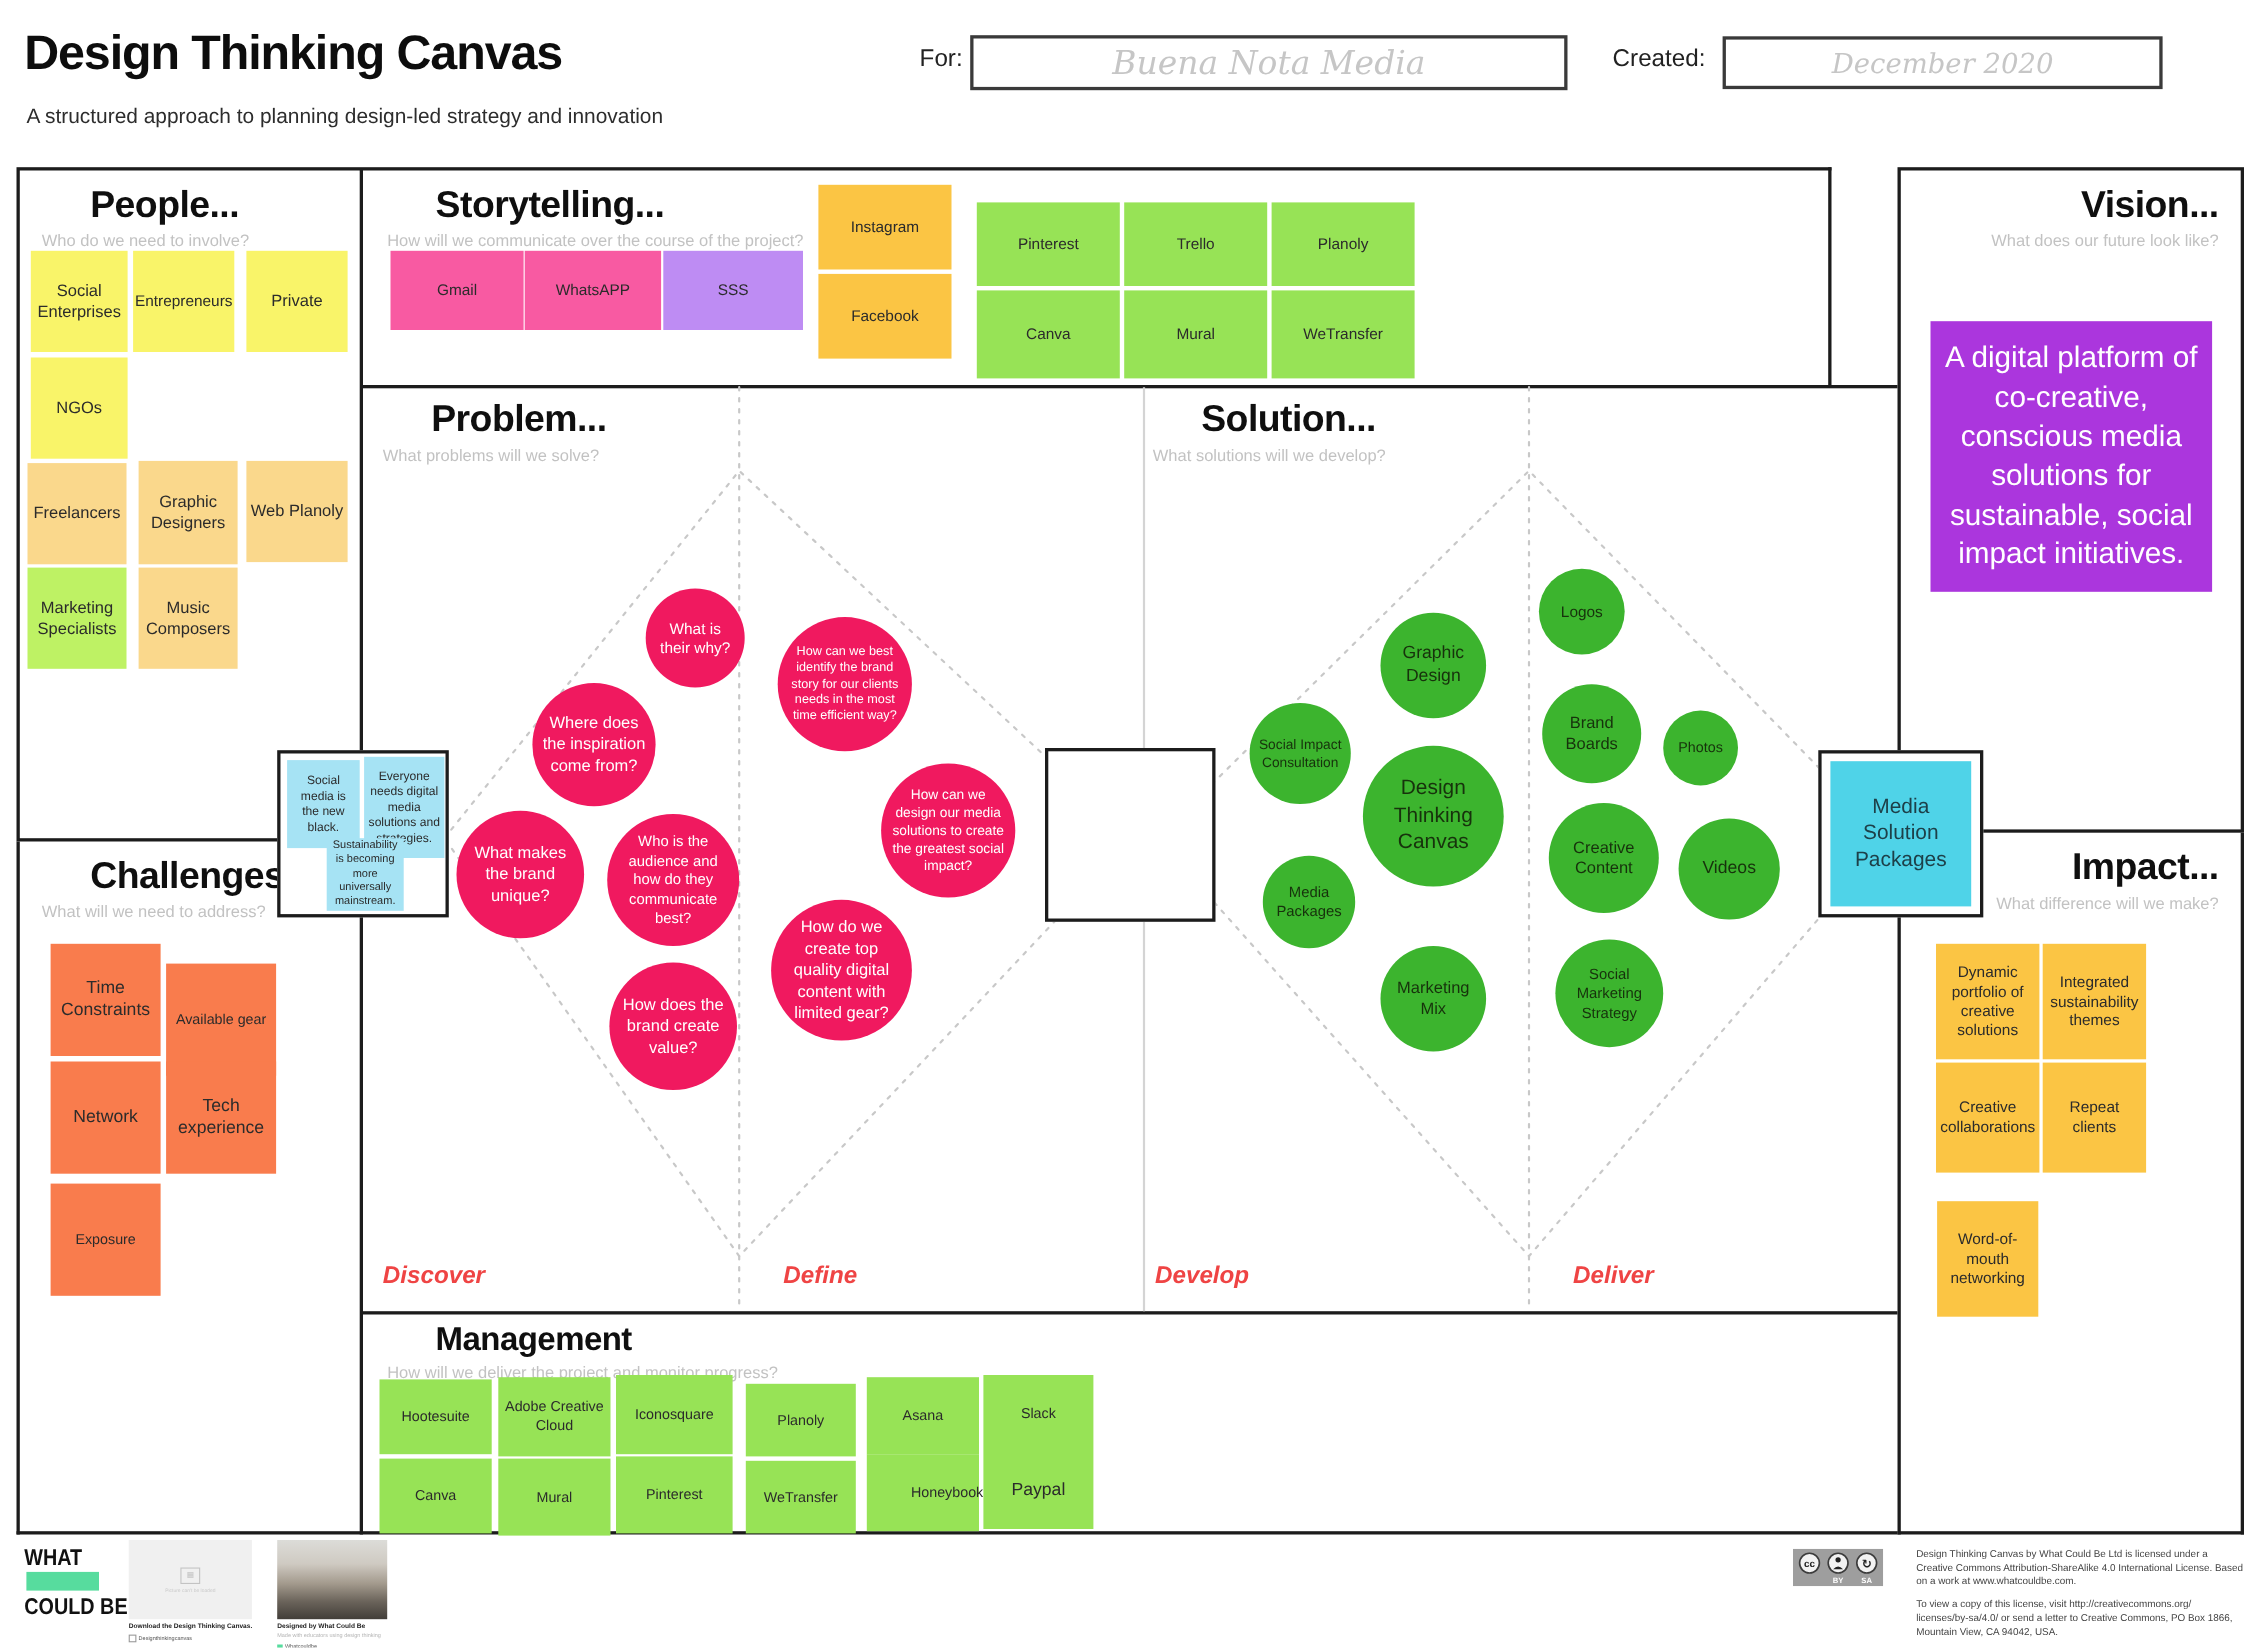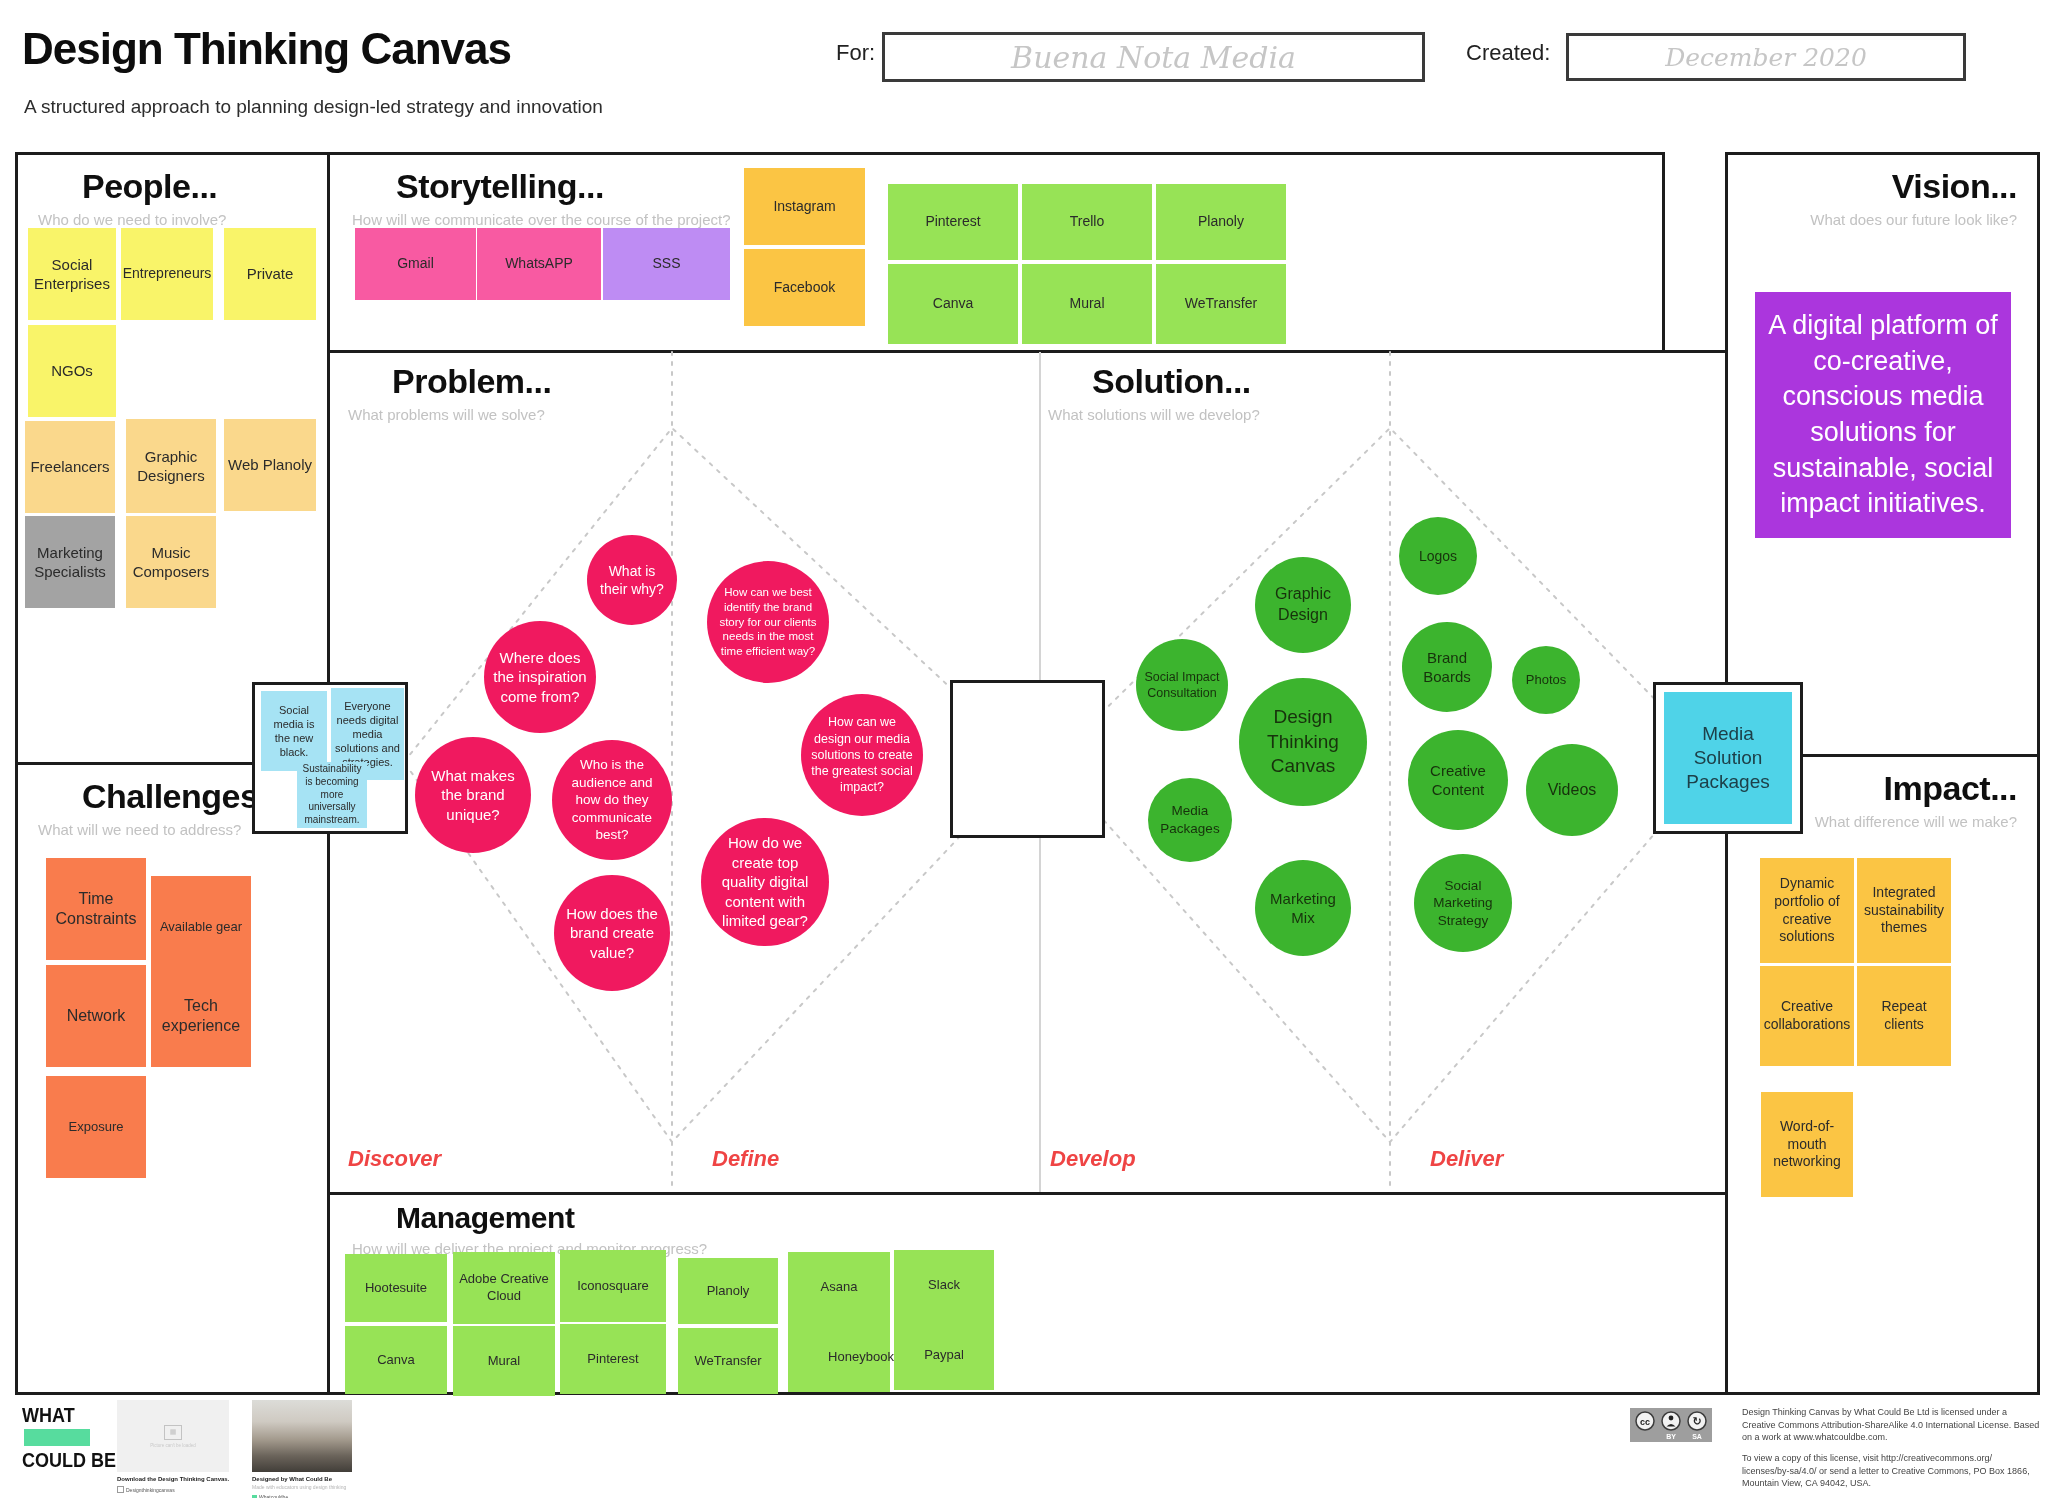--- a/index.html
+++ b/index.html
@@ -108,21 +108,21 @@
   <div class="phase" style="left:1050px;top:1146px;">Develop</div>
   <div class="phase" style="left:1430px;top:1146px;">Deliver</div>
 
   <div class="note" style="left:28px;top:228px;width:88px;height:92px;background:#F9F469;">Social Enterprises</div>
   <div class="note" style="left:121px;top:228px;width:92px;height:92px;background:#F9F469;font-size:14px;">Entrepreneurs</div>
   <div class="note" style="left:224px;top:228px;width:92px;height:92px;background:#F9F469;">Private</div>
   <div class="note" style="left:28px;top:325px;width:88px;height:92px;background:#F9F469;">NGOs</div>
   <div class="note" style="left:25px;top:421px;width:90px;height:92px;background:#FAD88C;">Freelancers</div>
   <div class="note" style="left:126px;top:419px;width:90px;height:94px;background:#FAD88C;">Graphic Designers</div>
   <div class="note" style="left:224px;top:419px;width:92px;height:92px;background:#FAD88C;">Web Planoly</div>
-  <div class="note" style="left:25px;top:516px;width:90px;height:92px;background:#a3a3a3;">Marketing Specialists</div>
+  <div class="note" style="left:25px;top:516px;width:90px;height:92px;background:#bef264;">Marketing Specialists</div>
   <div class="note" style="left:126px;top:516px;width:90px;height:92px;background:#FAD88C;">Music Composers</div>
 
   <div class="note" style="left:46px;top:858px;width:100px;height:102px;background:#F97C4D;font-size:16px;">Time Constraints</div>
   <div class="note" style="left:151px;top:876px;width:100px;height:102px;background:#F97C4D;font-size:13px;">Available gear</div>
   <div class="note" style="left:46px;top:965px;width:100px;height:102px;background:#F97C4D;font-size:16px;">Network</div>
   <div class="note" style="left:151px;top:965px;width:100px;height:102px;background:#F97C4D;font-size:16px;">Tech experience</div>
   <div class="note" style="left:46px;top:1076px;width:100px;height:102px;background:#F97C4D;font-size:13px;">Exposure</div>
 
   <div class="note" style="left:355px;top:228px;width:121px;height:72px;background:#F85AA2;font-size:14px;">Gmail</div>
   <div class="note" style="left:477px;top:228px;width:124px;height:72px;background:#F85AA2;font-size:14px;">WhatsAPP</div>
@@ -181,21 +181,21 @@
   <div class="note" style="left:453px;top:1252px;width:102px;height:72px;background:#97E356;font-size:13px;">Adobe Creative Cloud</div>
   <div class="note" style="left:560px;top:1250px;width:106px;height:72px;background:#97E356;font-size:13px;">Iconosquare</div>
   <div class="note" style="left:678px;top:1258px;width:100px;height:66px;background:#97E356;font-size:13px;">Planoly</div>
   <div class="note" style="left:788px;top:1252px;width:102px;height:70px;background:#97E356;font-size:13px;">Asana</div>
   <div class="note" style="left:894px;top:1250px;width:100px;height:70px;background:#97E356;font-size:13px;">Slack</div>
   <div class="note" style="left:345px;top:1326px;width:102px;height:68px;background:#97E356;font-size:13px;">Canva</div>
   <div class="note" style="left:453px;top:1326px;width:102px;height:70px;background:#97E356;font-size:13px;">Mural</div>
   <div class="note" style="left:560px;top:1324px;width:106px;height:70px;background:#97E356;font-size:13px;">Pinterest</div>
   <div class="note" style="left:678px;top:1328px;width:100px;height:66px;background:#97E356;font-size:13px;">WeTransfer</div>
   <div class="note" style="left:788px;top:1322px;width:102px;height:70px;background:#97E356;font-size:13px;padding-left:48px;">Honeybook</div>
-  <div class="note" style="left:894px;top:1320px;width:100px;height:70px;background:#97E356;font-size:13px;">Paypal</div>
+  <div class="note" style="left:894px;top:1320px;width:100px;height:70px;background:#97E356;font-size:16px;">Paypal</div>
 
   <div class="abs" style="left:22px;top:1404px;">
     <div style="font-size:18px;font-weight:900;letter-spacing:0;transform:scaleY(1.15);transform-origin:left top;color:#111;">WHAT</div>
     <div style="width:66px;height:17px;background:#57DC9E;margin:4px 0 3px 2px;"></div>
     <div style="font-size:18px;font-weight:900;letter-spacing:0;transform:scaleY(1.15);transform-origin:left top;color:#111;">COULD BE</div>
   </div>
 
   <div class="abs" style="left:117px;top:1400px;width:115px;">
     <div style="width:112px;height:72px;background:#f0f0f0;display:flex;flex-direction:column;align-items:center;justify-content:center;">
       <div style="width:16px;height:13px;border:1px solid #c3c3c3;display:flex;align-items:center;justify-content:center;font-size:7px;color:#c3c3c3;">▦</div>

